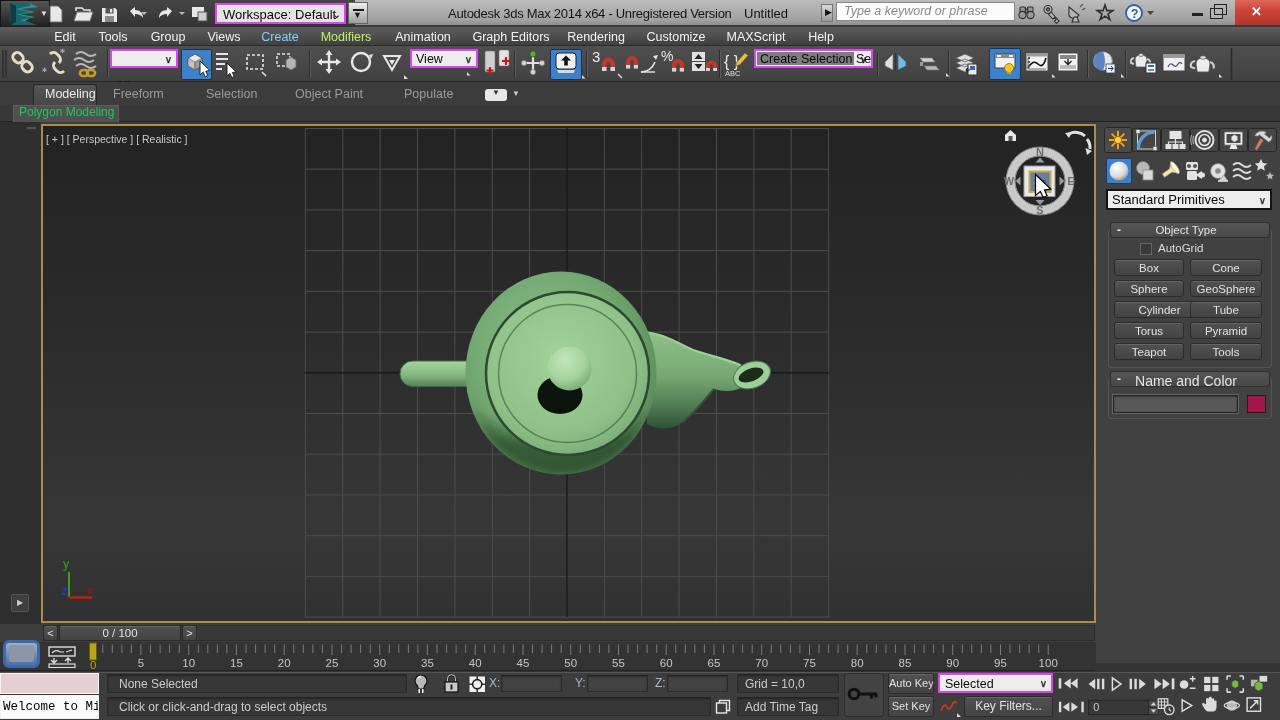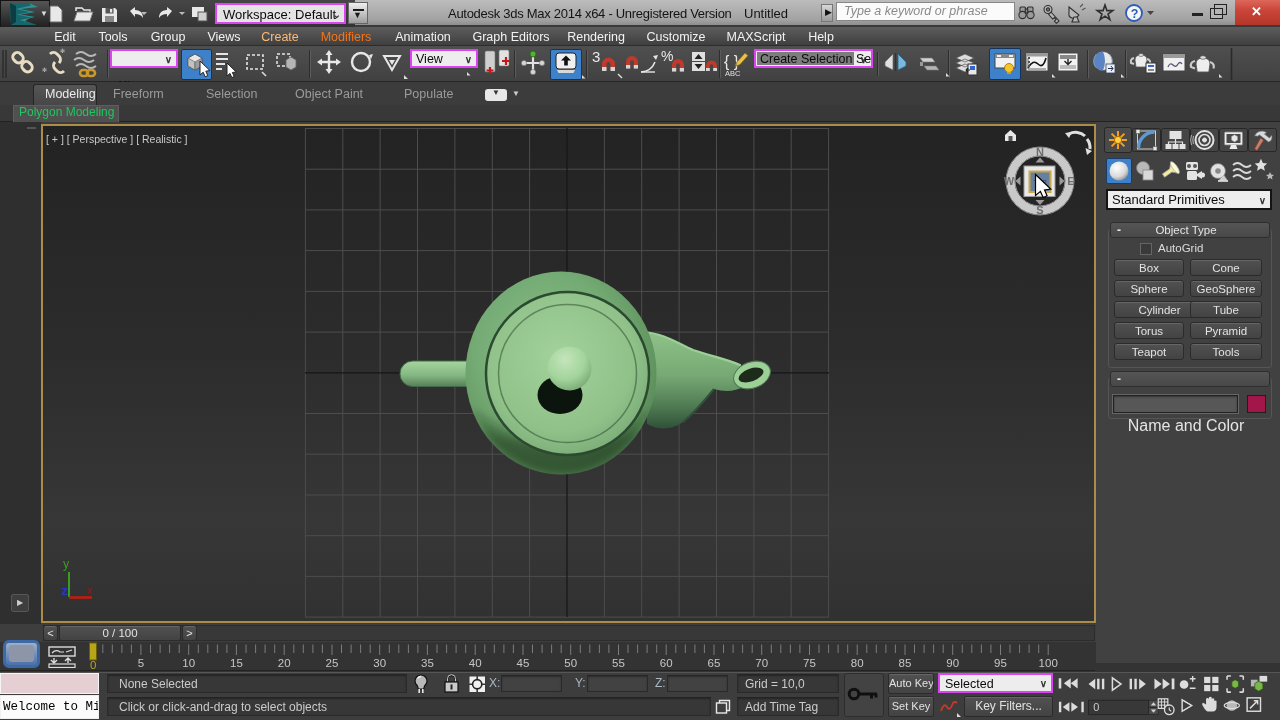--- a/index.html
+++ b/index.html
@@ -109,22 +109,22 @@
 <div class="abs" style="left:1214px;top:4px;width:11px;height:9px;border:1.5px solid #222;"></div>
 <div class="abs" style="left:1235px;top:0;width:45px;height:25px;background:linear-gradient(#dc685a,#cb453a 40%,#b53629);">
   <div class="txt" style="left:16px;top:4px;color:#fff;font-size:13px;font-weight:bold;">✕</div>
 </div>
 
 <div class="abs" style="left:0;top:27px;width:1280px;height:19px;background:linear-gradient(#5d5d5d,#3f3f3f);border-bottom:1px solid #2d2d2d;box-sizing:border-box;"></div>
 <div class="txt" style="left:65px;top:30px;transform:translateX(-50%);color:#f2f2f2;font-size:12.5px;">Edit</div>
     <div class="txt" style="left:113px;top:30px;transform:translateX(-50%);color:#f2f2f2;font-size:12.5px;">Tools</div>
     <div class="txt" style="left:168px;top:30px;transform:translateX(-50%);color:#f2f2f2;font-size:12.5px;">Group</div>
     <div class="txt" style="left:224px;top:30px;transform:translateX(-50%);color:#f2f2f2;font-size:12.5px;">Views</div>
-    <div class="txt" style="left:280px;top:30px;transform:translateX(-50%);color:#fdba74;font-size:12.5px;">Create</div>
-    <div class="txt" style="left:346px;top:30px;transform:translateX(-50%);color:#f97316;font-size:12.5px;">Modifiers</div>
+    <div class="txt" style="left:280px;top:30px;transform:translateX(-50%);color:#7dd3fc;font-size:12.5px;">Create</div>
+    <div class="txt" style="left:346px;top:30px;transform:translateX(-50%);color:#bef264;font-size:12.5px;">Modifiers</div>
     <div class="txt" style="left:423px;top:30px;transform:translateX(-50%);color:#f2f2f2;font-size:12.5px;">Animation</div>
     <div class="txt" style="left:511px;top:30px;transform:translateX(-50%);color:#f2f2f2;font-size:12.5px;">Graph Editors</div>
     <div class="txt" style="left:596px;top:30px;transform:translateX(-50%);color:#f2f2f2;font-size:12.5px;">Rendering</div>
     <div class="txt" style="left:676px;top:30px;transform:translateX(-50%);color:#f2f2f2;font-size:12.5px;">Customize</div>
     <div class="txt" style="left:756px;top:30px;transform:translateX(-50%);color:#f2f2f2;font-size:12.5px;">MAXScript</div>
     <div class="txt" style="left:821px;top:30px;transform:translateX(-50%);color:#f2f2f2;font-size:12.5px;">Help</div>
 
 <div class="abs" id="toolbar" style="left:0;top:46px;width:1280px;height:36px;background:linear-gradient(#4f4f4f,#414141);border-bottom:1px solid #262626;box-sizing:border-box;"></div>
 
 <div class="abs" style="left:181px;top:49px;width:31px;height:31px;background:#3e81cb;border:1px solid #16335a;border-radius:2px;box-sizing:border-box;"></div>
@@ -936,17 +936,17 @@
     <div class="btn" style="left:1114px;top:300.5px;width:91px;height:17.5px;font-size:11.5px;line-height:16px;">Cylinder</div>
     <div class="btn" style="left:1190px;top:300.5px;width:72px;height:17.5px;font-size:11.5px;line-height:16px;">Tube</div>
     <div class="btn" style="left:1114px;top:321.5px;width:70px;height:17.5px;font-size:11.5px;line-height:16px;">Torus</div>
     <div class="btn" style="left:1190px;top:321.5px;width:72px;height:17.5px;font-size:11.5px;line-height:16px;">Pyramid</div>
     <div class="btn" style="left:1114px;top:342.5px;width:70px;height:17.5px;font-size:11.5px;line-height:16px;">Teapot</div>
     <div class="btn" style="left:1190px;top:342.5px;width:72px;height:17.5px;font-size:11.5px;line-height:16px;">Tools</div>
 
 <div class="abs" style="left:1108px;top:378px;width:164px;height:41px;border:1px solid #555;border-radius:3px;box-sizing:border-box;"></div>
 <div class="abs" style="left:1110px;top:371px;width:160px;height:16px;background:linear-gradient(#555,#484848);border:1px solid #2e2e2e;border-radius:3px;box-sizing:border-box;"></div>
 <div class="txt" style="left:1117px;top:372px;color:#e8e8e8;font-size:12px;font-weight:bold;">-</div>
-<div class="txt" style="left:1186px;top:373px;transform:translateX(-50%);color:#e4e4e4;font-size:16px;margin-top:44px;">Name and Color</div>
+<div class="txt" style="left:1186px;top:373px;transform:translateX(-50%);color:#e4e4e4;font-size:14px;">Name and Color</div>
 <div class="sunk" style="left:1113px;top:395px;width:125px;height:18px;background:#575757;border-color:#222;box-shadow:inset 0 1px 2px rgba(0,0,0,.4), 0 0 0 1px #666;"></div>
 <div class="abs" style="left:1247px;top:395px;width:19px;height:18px;background:#a3164a;border:1px solid #1e1e1e;box-sizing:border-box;"></div>
 
 </div>
 
 </body></html>

